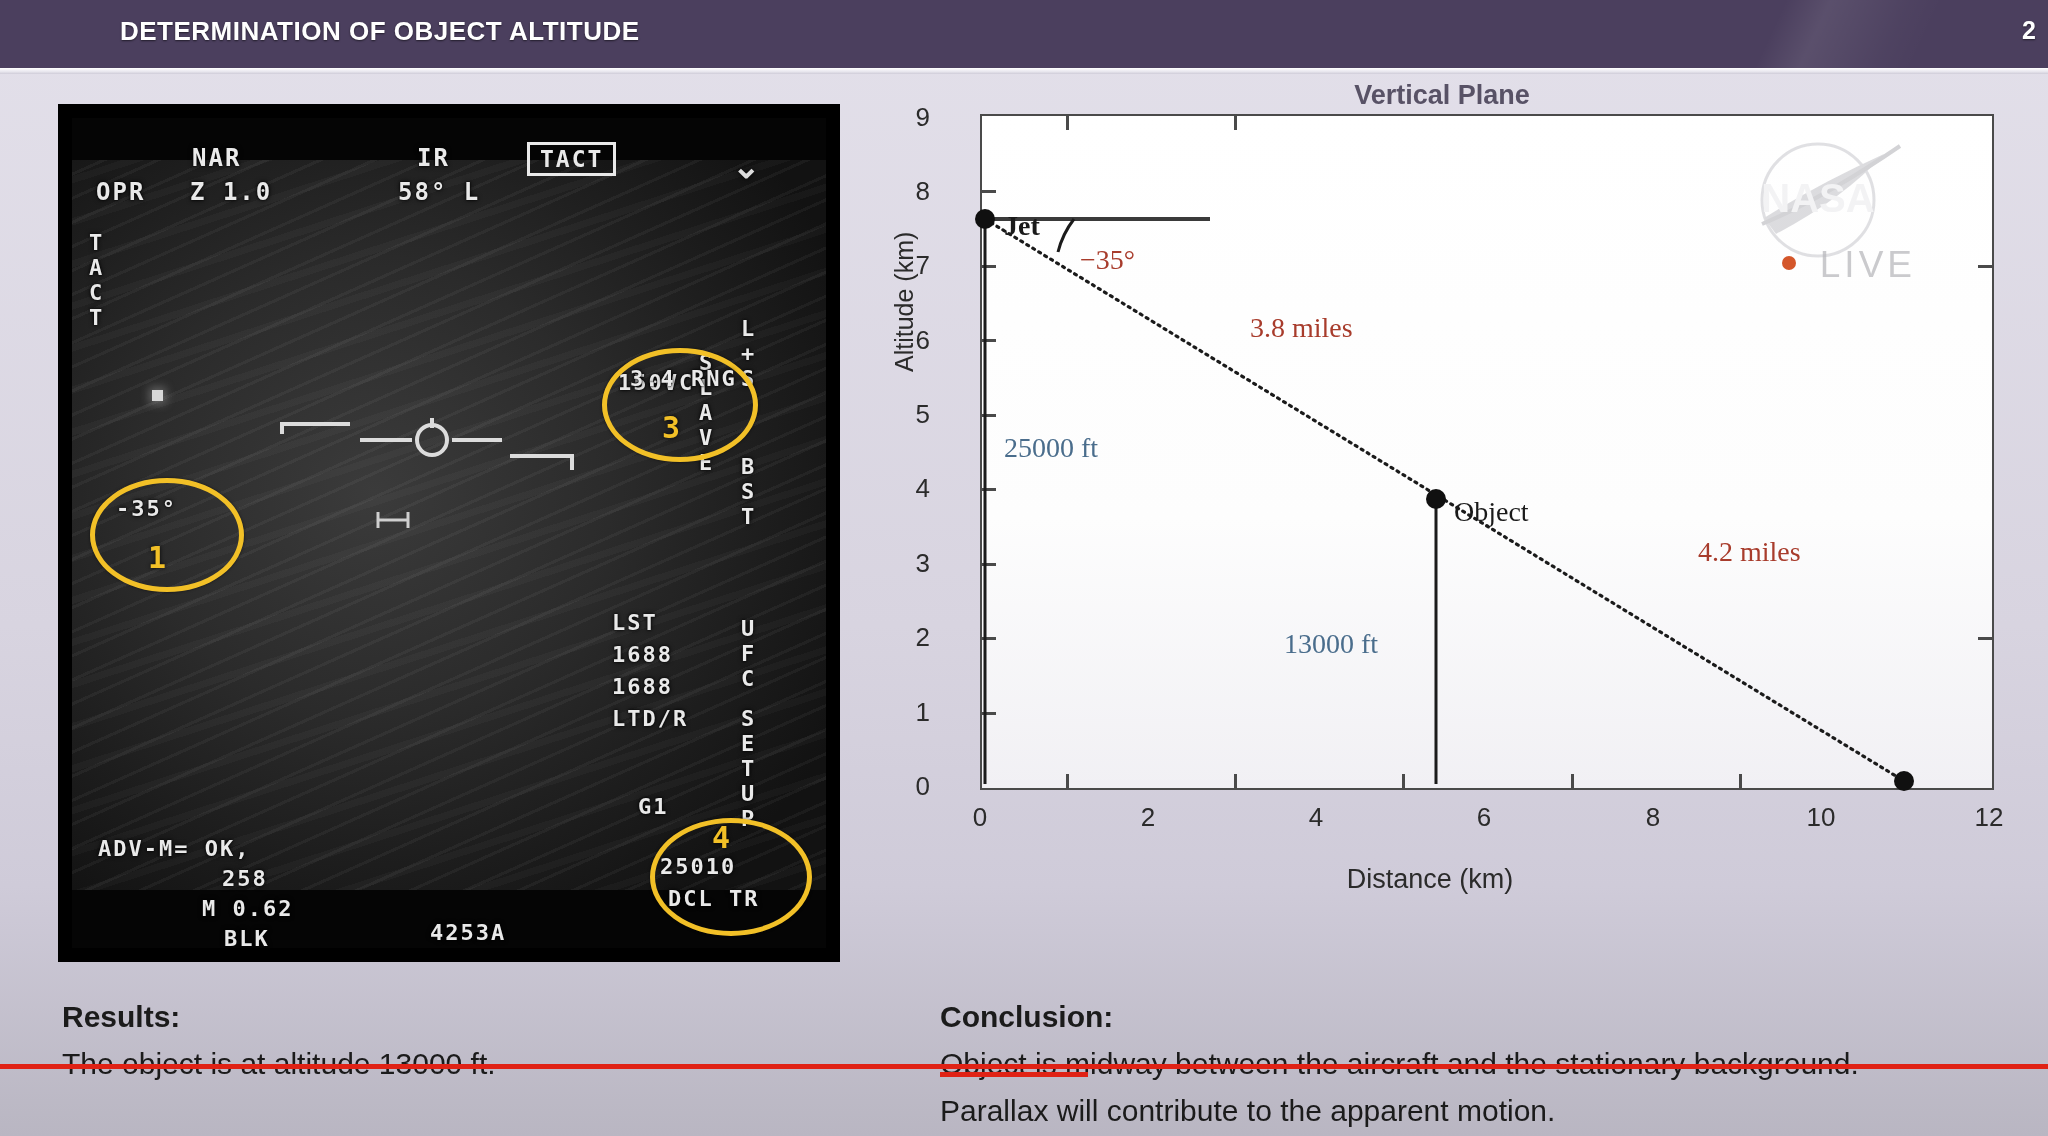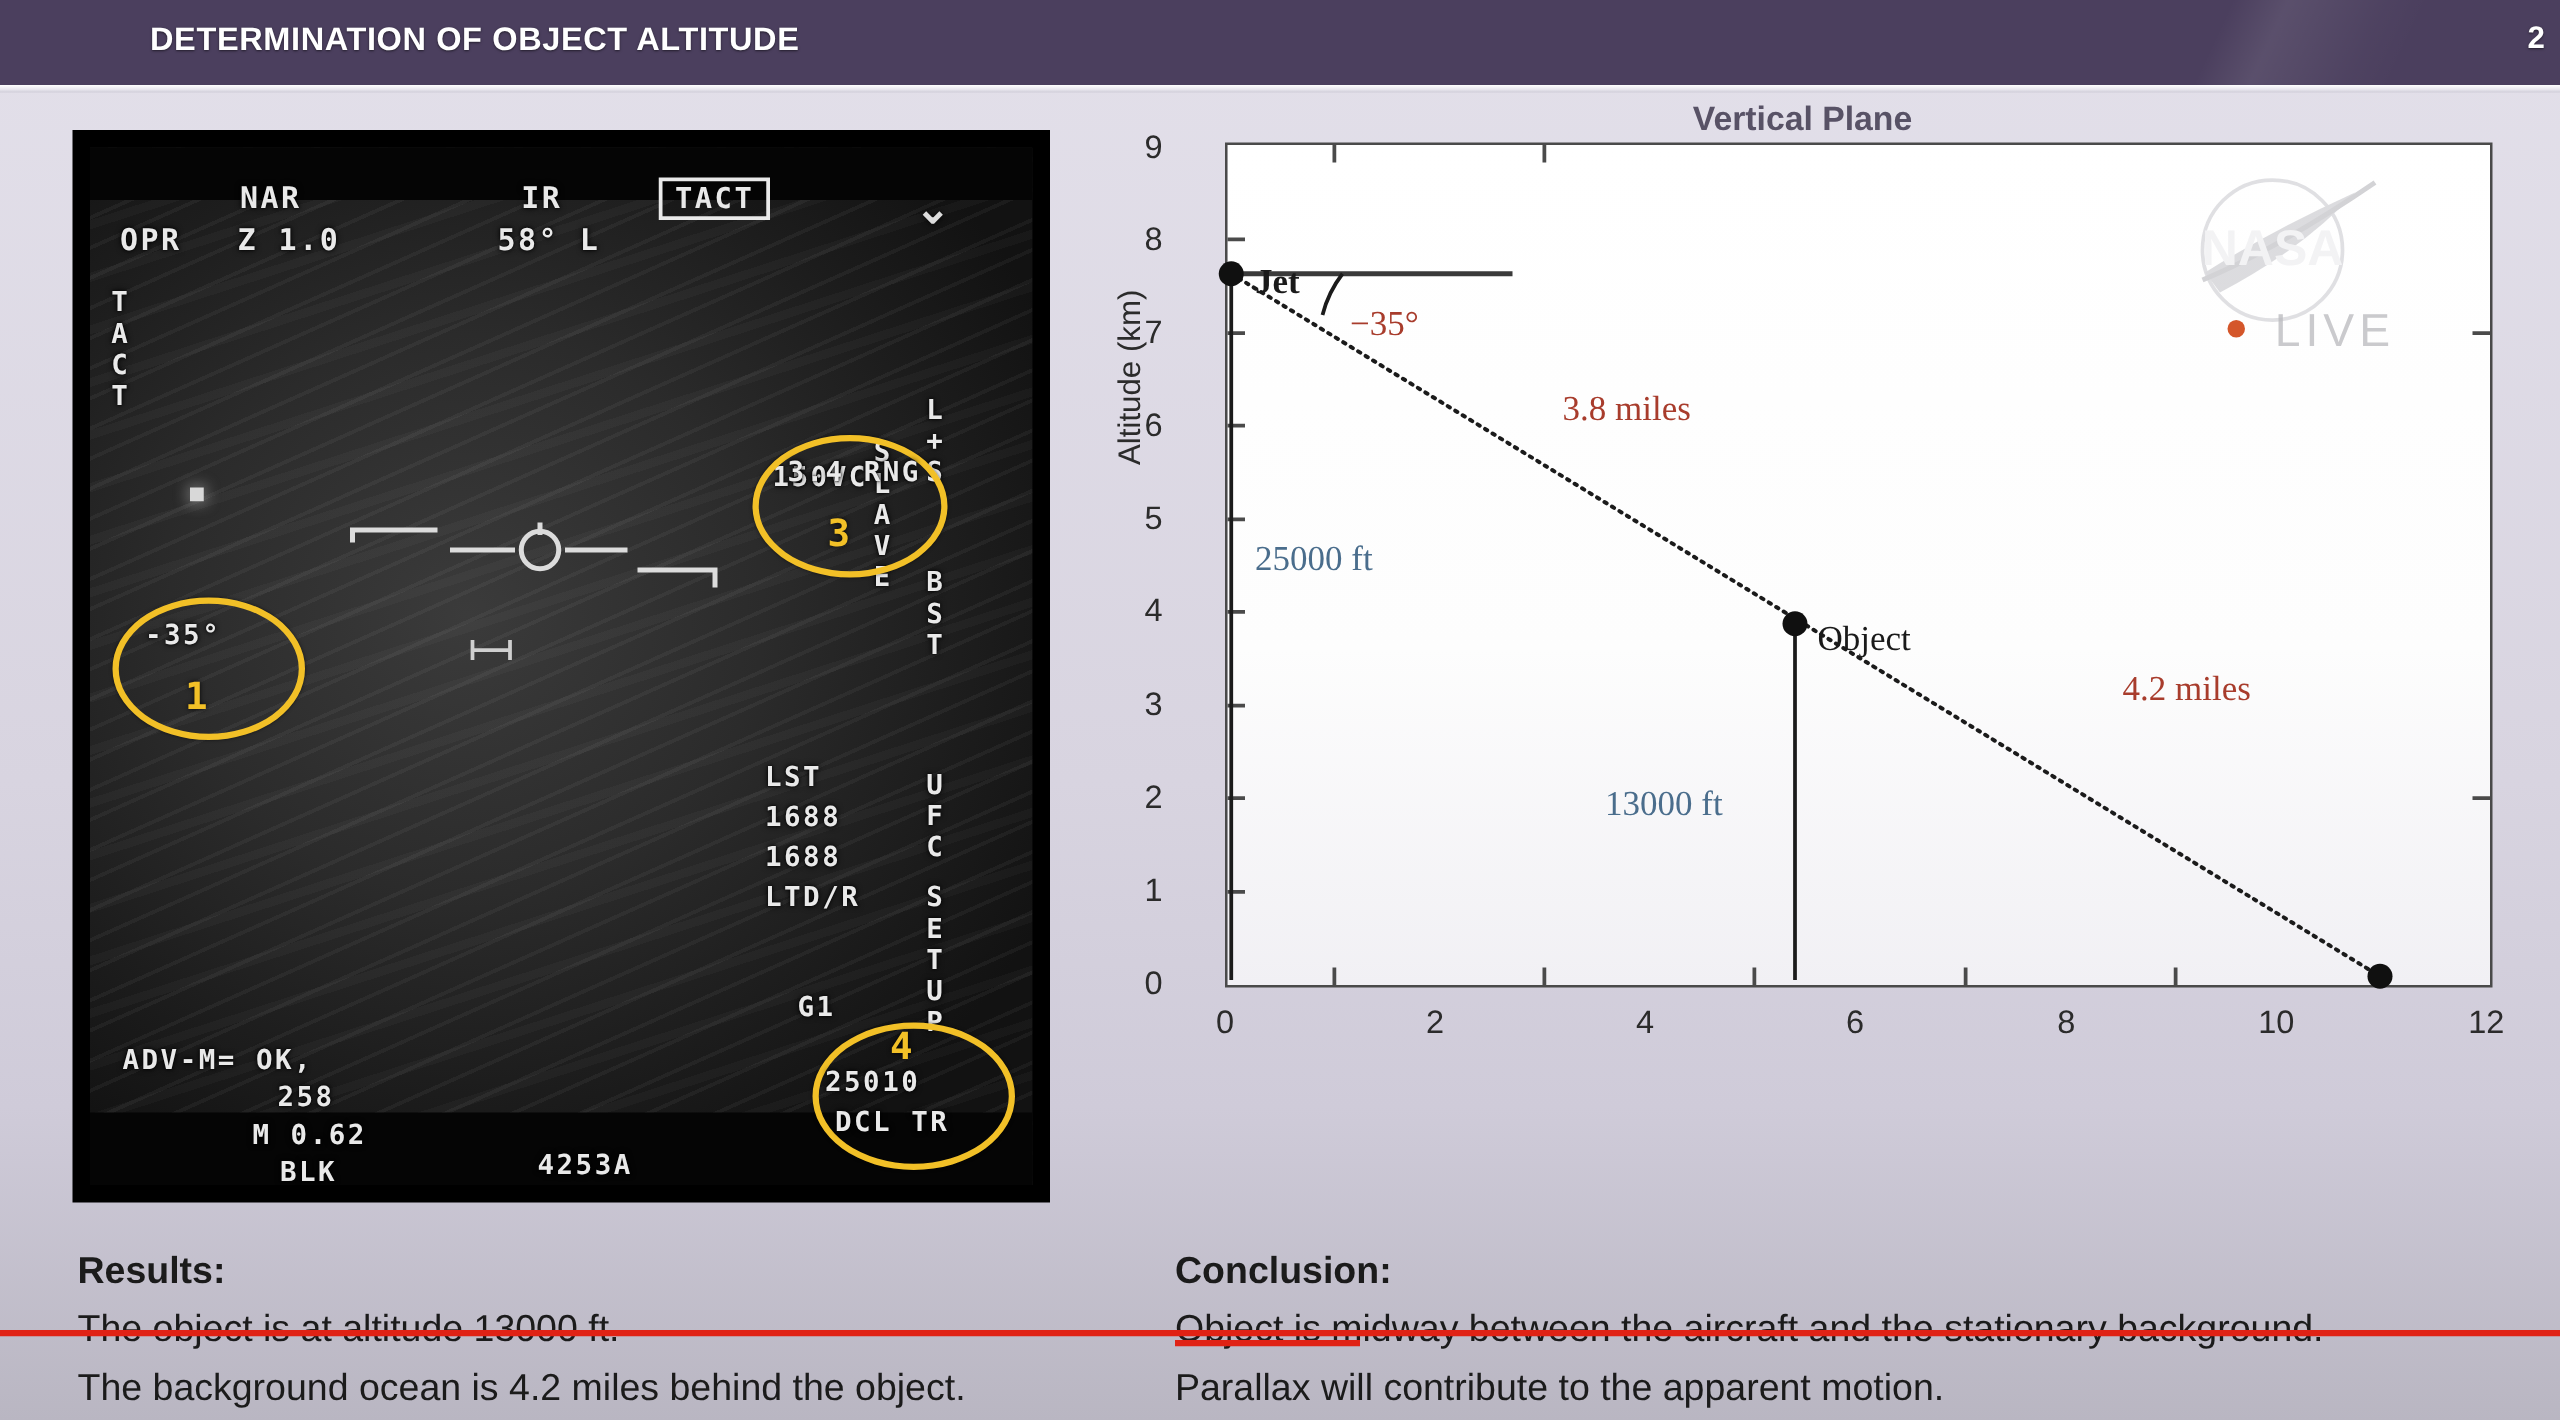--- a/index.html
+++ b/index.html
@@ -188,20 +188,21 @@
     <div class="ylabel">Altitude (km)</div>
 
     <div class="xtick" style="left:70px;top:730px;">0</div>
     <div class="xtick" style="left:238px;top:730px;">2</div>
     <div class="xtick" style="left:406px;top:730px;">4</div>
     <div class="xtick" style="left:574px;top:730px;">6</div>
     <div class="xtick" style="left:743px;top:730px;">8</div>
     <div class="xtick" style="left:911px;top:730px;">10</div>
     <div class="xtick" style="left:1079px;top:730px;">12</div>
 
+    <div class="xlabel">Distance (km)</div>
 
     <div class="plot">
 
       <div class="tickmark" style="left:0px;top:74px;width:14px;height:3px;"></div>
       <div class="tickmark" style="left:0px;top:149px;width:14px;height:3px;"></div>
       <div class="tickmark" style="left:0px;top:223px;width:14px;height:3px;"></div>
       <div class="tickmark" style="left:0px;top:298px;width:14px;height:3px;"></div>
       <div class="tickmark" style="left:0px;top:372px;width:14px;height:3px;"></div>
       <div class="tickmark" style="left:0px;top:447px;width:14px;height:3px;"></div>
       <div class="tickmark" style="left:0px;top:521px;width:14px;height:3px;"></div>
@@ -254,21 +255,20 @@
       <div class="lbl-red" style="position:absolute;left:98px;top:128px;">−35°</div>
       <div class="lbl-red" style="position:absolute;left:268px;top:196px;">3.8 miles</div>
       <div class="lbl-red" style="position:absolute;left:716px;top:420px;">4.2 miles</div>
       <div class="lbl-blue" style="position:absolute;left:22px;top:316px;">25000 ft</div>
       <div class="lbl-blue" style="position:absolute;left:302px;top:512px;">13000 ft</div>
     </div>
   </div>
 
   <div class="btm bold" style="left:62px;top:1000px;">Results:</div>
   <div class="btm" style="left:62px;top:1047px;">The object is at altitude 13000 ft.</div>
-  <div class="btm" style="left:62px;top:1094px;">The background ocean is 4.2 miles behind the object.</div>
 
   <div class="btm bold" style="left:940px;top:1000px;">Conclusion:</div>
   <div class="btm" style="left:940px;top:1047px;">Object is midway between the aircraft and the stationary background.</div>
   <div class="btm" style="left:940px;top:1094px;">Parallax will contribute to the apparent motion.</div>
 
   <div class="redline" style="left: 0px; top: 1064px; width: 2048px; background: rgb(224, 34, 21);"></div>
   <div class="redline" style="left:940px;top:1072px;width:148px;height:5px;background:#e02215;"></div>
 
 </div>
 

